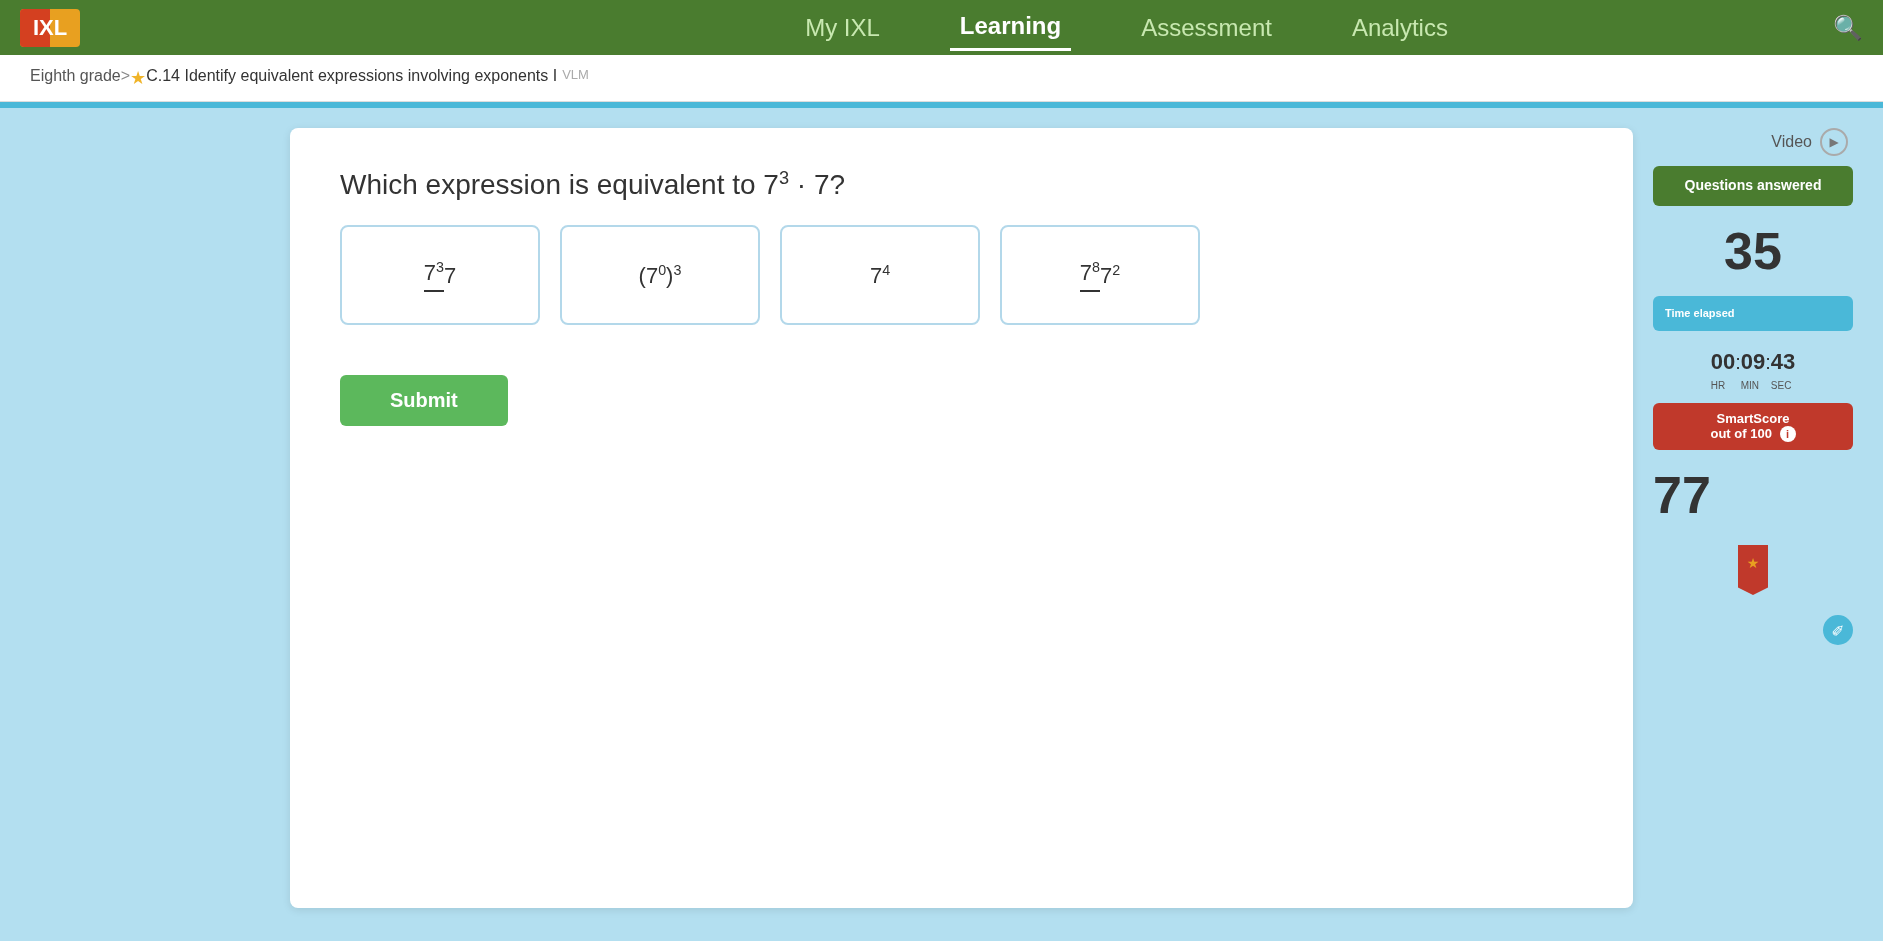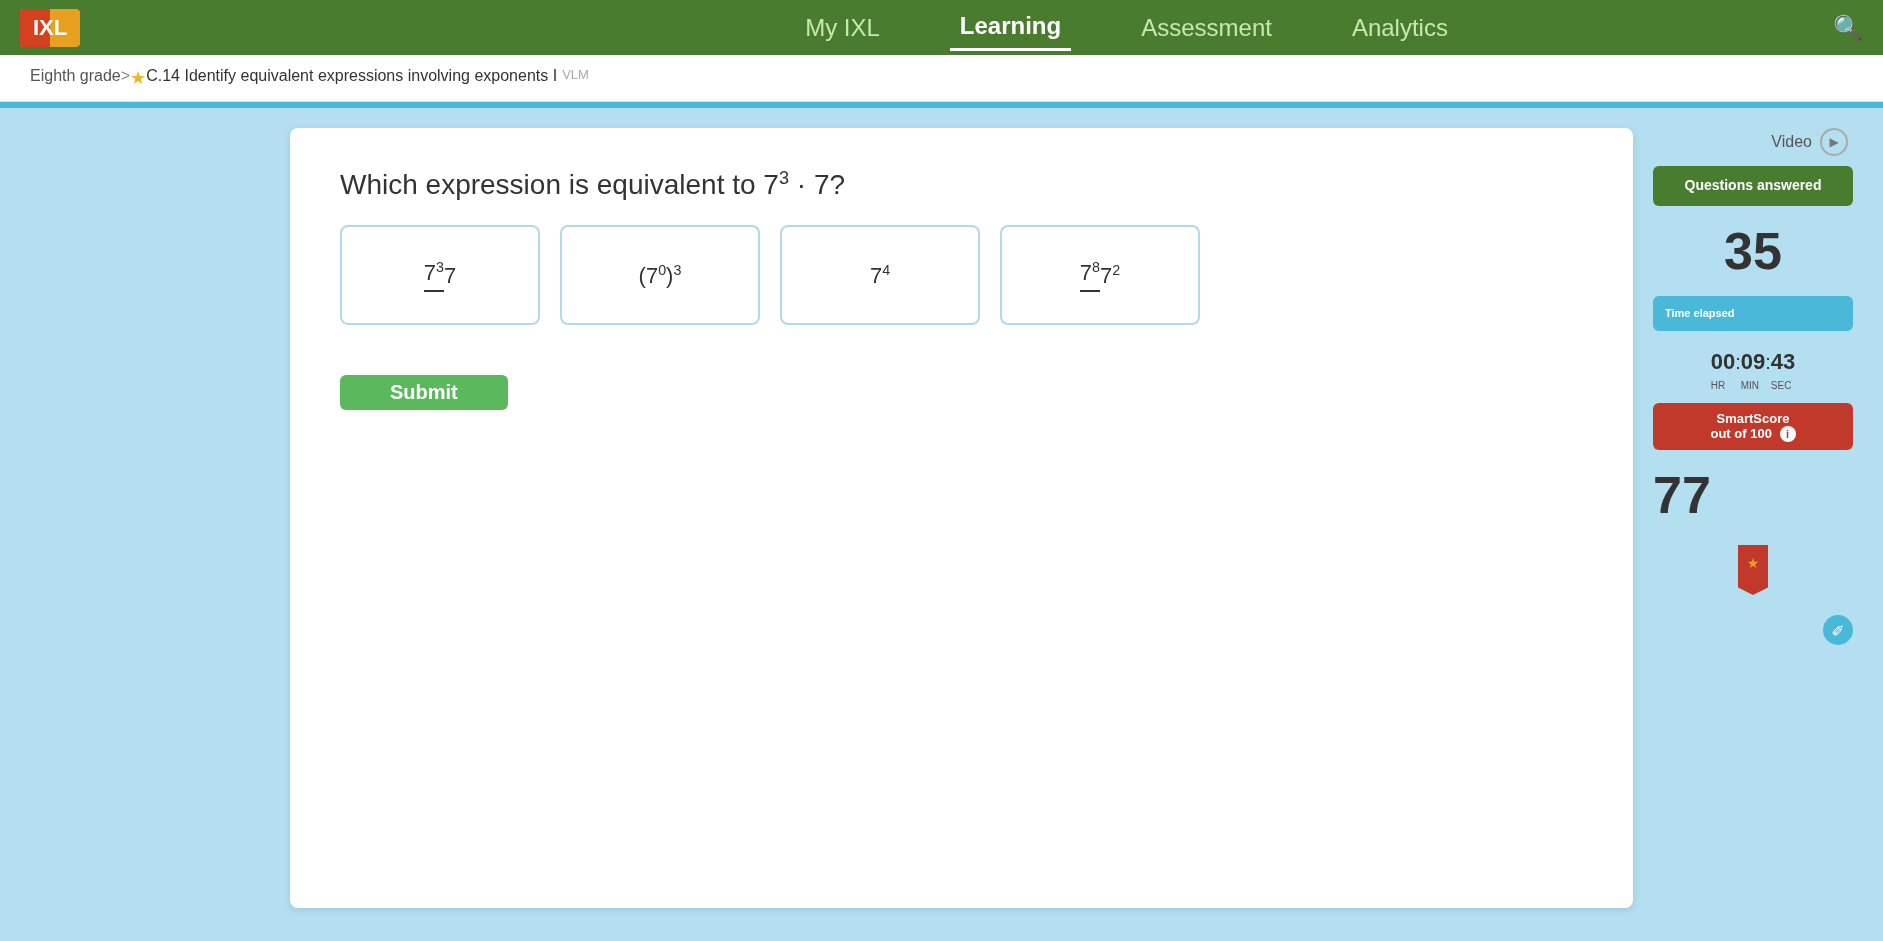--- a/index.html
+++ b/index.html
@@ -188,21 +188,21 @@
       padding-top: 2px;
       text-align: center;
     }
 
     
     .submit-btn {
       background: #5cb85c;
       color: white;
       border: none;
       border-radius: 6px;
-      padding: 6px 50px;
+      padding: 14px 50px;
       font-size: 20px;
       font-weight: bold;
       cursor: pointer;
     }
 
     
     .right-sidebar {
       width: 200px;
       flex-shrink: 0;
       display: flex;

